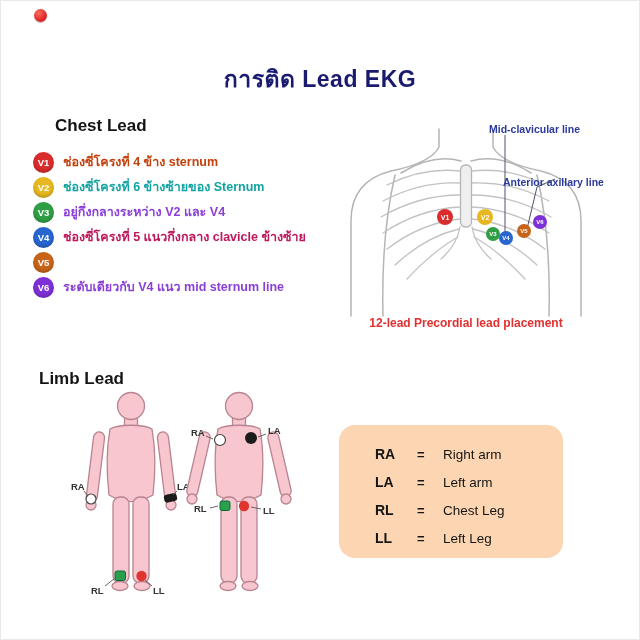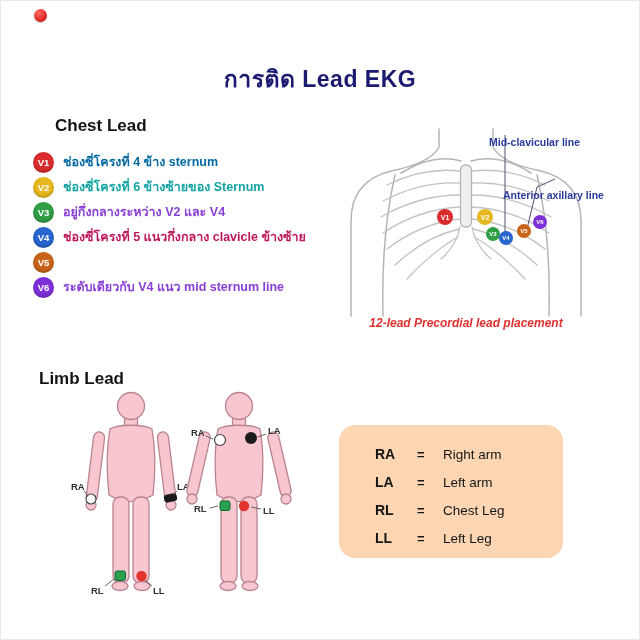--- a/index.html
+++ b/index.html
@@ -37,27 +37,27 @@
   .lead-badge{
     width:21px; height:21px; border-radius:50%;
     display:flex; align-items:center; justify-content:center;
     color:#fff; font-size:9.5px; font-weight:bold; flex:0 0 auto;
     box-shadow:inset 0 -2px 3px rgba(0,0,0,.18);
   }
   .lead-desc{ font-size:12.5px; font-weight:bold; white-space:nowrap; }
 
   .chest-diagram{ position:absolute; left:340px; top:120px; width:250px; height:196px; }
   .diag-label{
-    position:absolute; font-size:10.5px; font-weight:bold; color:#2b3a9c; white-space:nowrap;margin-top:13px;
+    position:absolute; font-size:10.5px; font-weight:bold; color:#2b3a9c; white-space:nowrap;
   }
   .label-midclav{ left:488px; top:122px; }
   .label-antax{ left:502px; top:175px; }
   .diag-caption{
     position:absolute; left:345px; top:315px; width:240px;
-    text-align:center; font-size:12px; font-weight:bold; color:#e03131;font-style:italic;
+    text-align:center; font-size:12px; font-weight:bold; color:#e03131;
   }
 
   .figure-svg{ position:absolute; width:120px; height:214px; }
   .figure-1{ left:70px; top:388px; }
   .figure-2{ left:178px; top:388px; }
 
   .body-part{ fill:#f7c6ce; stroke:#b98490; stroke-width:1.3; }
   .marker-line{ stroke:#555; stroke-width:.9; fill:none; }
   .marker-label{ font-size:9.5px; font-weight:bold; fill:#333; font-family:"Liberation Sans",sans-serif; }
 
@@ -89,21 +89,21 @@
   <div class="pin-icon"></div>
 
   <div class="title">การติด Lead EKG</div>
 
   <div class="section-heading heading-chest">Chest Lead</div>
 
   <div class="lead-row" style="top:150px">
     <span class="lead-badge" style="background: rgb(218, 44, 44);">
         <span>V1</span>
       </span>
-    <span class="lead-desc" style="color: #0369a1; text-align: right;">ช่องซี่โครงที่ 4 ข้าง sternum</span>
+    <span class="lead-desc" style="color: #c2410c; text-align: right;">ช่องซี่โครงที่ 4 ข้าง sternum</span>
   </div>
   <div class="lead-row" style="top:175px">
     <span class="lead-badge" style="background: rgb(230, 183, 30);">
         <span>V2</span>
       </span>
     <span class="lead-desc" style="color: rgb(18, 163, 163);">ช่องซี่โครงที่ 6 ข้างซ้ายของ Sternum</span>
   </div>
   <div class="lead-row" style="top:200px">
     <span class="lead-badge" style="background: rgb(47, 158, 68);">
         <span>V3</span>

